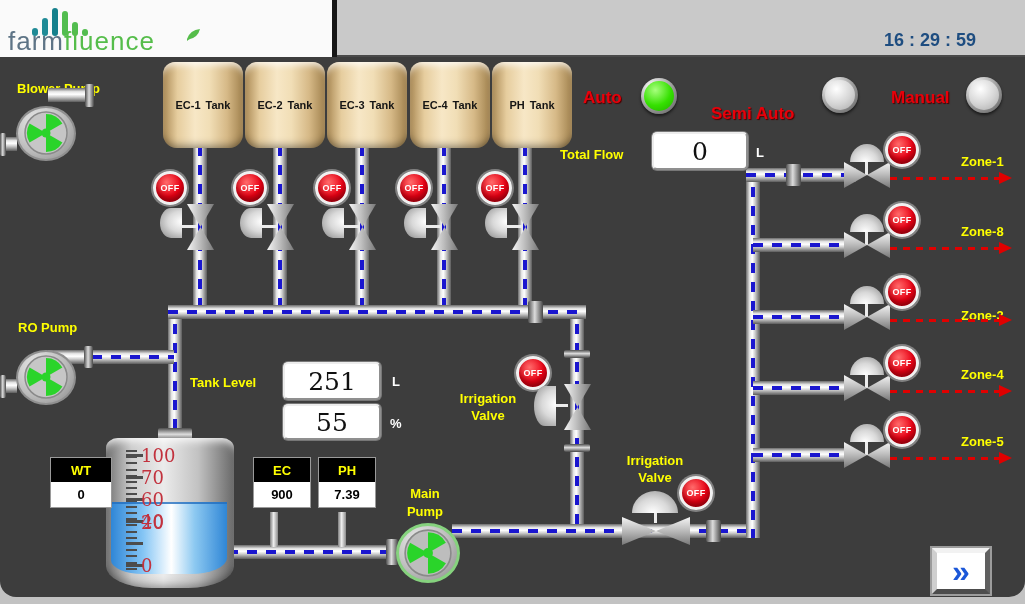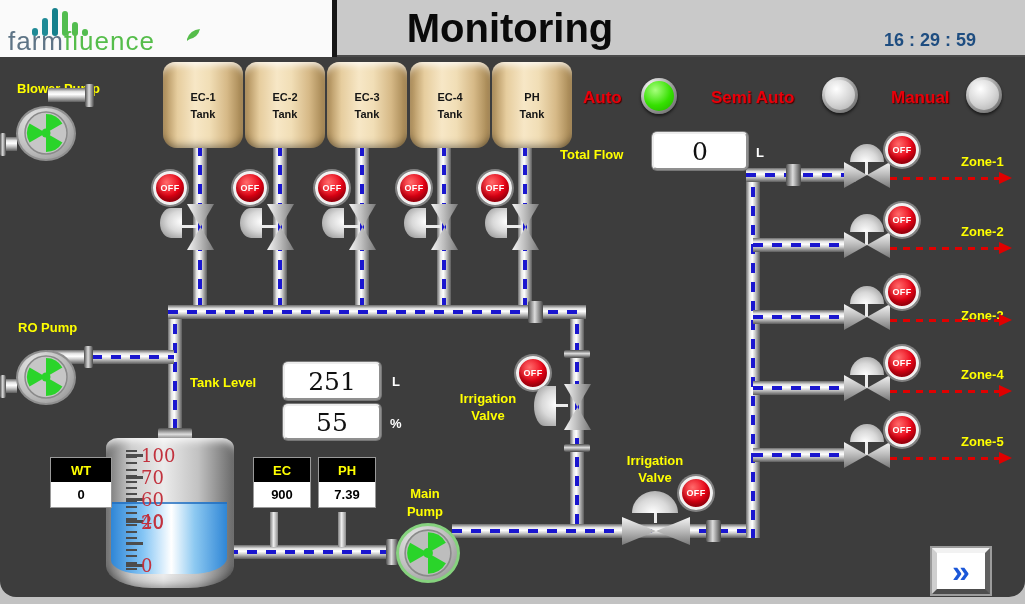--- a/index.html
+++ b/index.html
@@ -53,21 +53,21 @@
 
   
   .ylabel{position:absolute;color:#ffff00;font-weight:bold;font-size:13px;white-space:nowrap;}
   .wlabel{position:absolute;color:#ffffff;font-weight:bold;font-size:13px;}
   .rlabel{position:absolute;color:#e8000a;font-weight:bold;font-size:17px;text-shadow:1px 1px 1px #4d0000;white-space:nowrap;}
   .display{position:absolute;background:#fff;border:2px solid #ececec;border-right-color:#8f8f8f;border-bottom-color:#8f8f8f;border-radius:5px;box-shadow:0 0 0 1px #777;display:flex;align-items:center;justify-content:center;font-family:"DejaVu Serif",serif;font-size:25px;color:#101010;}
   .sensor-h{position:absolute;background:#000;color:#ffff00;font-weight:bold;font-size:13px;display:flex;align-items:center;justify-content:center;border:1px solid #9a9a9a;border-bottom:none;}
   .sensor-v{position:absolute;background:#fff;color:#000;font-weight:bold;font-size:13px;display:flex;align-items:center;justify-content:center;border:1px solid #9a9a9a;border-top:none;}
 
   
-  .etank{position:absolute;top:62px;width:80px;height:86px;border-radius:12px 12px 14px 14px;background:linear-gradient(90deg,#ab8a55 0%,#e6cd9e 18%,#f7e7c6 40%,#f1deb6 58%,#d6b987 80%,#a1824e 100%);box-shadow:inset 0 7px 7px -4px rgba(255,255,255,.8), inset 0 -7px 9px -5px rgba(0,0,0,.45);display:flex;flex-direction:column;align-items:center;justify-content:center;gap:5px;}
+  .etank{position:absolute;top:62px;width:80px;height:86px;border-radius:12px 12px 14px 14px;background:linear-gradient(90deg,#ab8a55 0%,#e6cd9e 18%,#f7e7c6 40%,#f1deb6 58%,#d6b987 80%,#a1824e 100%);box-shadow:inset 0 7px 7px -4px rgba(255,255,255,.8), inset 0 -7px 9px -5px rgba(0,0,0,.45);display:flex;flex-direction:row;align-items:center;justify-content:center;gap:5px;}
   .etank span{font-size:11px;font-weight:bold;color:#141414;}
 
   
   .mtank{position:absolute;left:106px;top:438px;width:128px;height:150px;background:linear-gradient(90deg,#707070,#cdcdcd 20%,#ebebeb 45%,#c2c2c2 72%,#696969);border-radius:12px 12px 46px 46px / 10px 10px 22px 22px;box-shadow:inset 0 9px 9px -6px rgba(255,255,255,.9), inset 0 -8px 10px -6px rgba(0,0,0,.4);}
   .water{position:absolute;left:111px;top:502px;width:116px;height:72px;background:linear-gradient(90deg,#2f86d6,#86c6f5 28%,#ffffff 52%,#8dc9f1 72%,#2f86d6);border-top:2px solid rgba(35,110,190,.8);border-radius:0 0 36px 32px / 0 0 16px 14px;}
   .ruler{position:absolute;left:126px;top:450px;width:11px;height:124px;background:repeating-linear-gradient(180deg,#4c4c4c 0 2px,transparent 2px 6.2px);}
   .majt{position:absolute;left:126px;width:17px;height:3px;background:#4c4c4c;}
   .glabel{position:absolute;left:141px;width:42px;font-family:"DejaVu Serif",serif;font-size:18px;color:#c2323e;}
 
   
@@ -93,21 +93,20 @@
         <i style="height:25px;background:#52bd4f"></i>
         <i style="height:14px;background:#52bd4f"></i>
         <i style="height:7px;background:#52bd4f"></i>
     </div>
     <div class="logotext"><span class="farm">farm</span><span class="fluence">fluence</span></div>
     <svg class="leaf" width="16" height="14" viewBox="0 0 16 14">
         <path d="M1 11 Q4 2 14 1 Q12 9 4 11 Q2 12 1 13 Z" fill="#55bd4a"></path>
       </svg>
   </div>
   <div class="logo-divider"></div>
-  <div class="page-title">Monitoring</div>
   <div class="dt" style="top:30px">16 : 29 : 59</div>
 </div>
 
 <div class="panel"></div>
 
 <div class="pv" style="left:193px;top:146px;height:163px"></div>
 <div class="pv" style="left:273px;top:146px;height:163px"></div>
 <div class="pv" style="left:355px;top:146px;height:163px"></div>
 <div class="pv" style="left:437px;top:146px;height:163px"></div>
 <div class="pv" style="left:518px;top:146px;height:163px"></div>
@@ -180,21 +179,21 @@
   </div>
 <div class="etank" style="left:492px">
     <span>PH</span>
     <span>Tank</span>
   </div>
 
 <div class="rlabel" style="left:583px;top:88px">Auto</div>
 <div class="mode-btn" style="left:641px;top:78px">
     <div class="mode-lens lens-green"></div>
   </div>
-<div class="rlabel" style="left:711px;top:88px">Semi Auto</div>
+<div class="rlabel" style="left:711px;top:104px">Semi Auto</div>
 <div class="mode-btn" style="left:822px;top:77px">
     <div class="mode-lens lens-gray"></div>
   </div>
 <div class="rlabel" style="left:891px;top:88px">Manual</div>
 <div class="mode-btn" style="left:966px;top:77px">
     <div class="mode-lens lens-gray"></div>
   </div>
 
 <div class="ylabel" style="left:560px;top:147px">Total Flow</div>
 <div class="display" style="left:652px;top:132px;width:96px;height:38px">0</div>
@@ -299,21 +298,21 @@
 <div class="tri l" style="left:867px;top:162px;width:23px;height:26px"></div>
 <div class="off" style="left:885px;top:133px">OFF</div>
 <div class="ylabel" style="left:961px;top:154px">Zone-1</div>
 <div class="zone-arrow" style="left:890px;top:177px"></div>
 
 <div class="dome-up" style="left:850px;top:214px;width:34px;height:18px"></div>
 <div class="stem" style="left:865px;top:232px;width:3px;height:13px"></div>
 <div class="tri r" style="left:844px;top:232px;width:23px;height:26px"></div>
 <div class="tri l" style="left:867px;top:232px;width:23px;height:26px"></div>
 <div class="off" style="left:885px;top:203px">OFF</div>
-<div class="ylabel" style="left:961px;top:224px">Zone-2</div>
+<div class="ylabel" style="left:961px;top:224px">Zone-8</div>
 <div class="zone-arrow" style="left:890px;top:247px"></div>
 
 <div class="dome-up" style="left:850px;top:286px;width:34px;height:18px"></div>
 <div class="stem" style="left:865px;top:304px;width:3px;height:13px"></div>
 <div class="tri r" style="left:844px;top:304px;width:23px;height:26px"></div>
 <div class="tri l" style="left:867px;top:304px;width:23px;height:26px"></div>
 <div class="off" style="left:885px;top:275px">OFF</div>
 <div class="ylabel" style="left:961px;top:308px">Zone-3</div>
 <div class="zone-arrow" style="left:890px;top:319px"></div>
 

